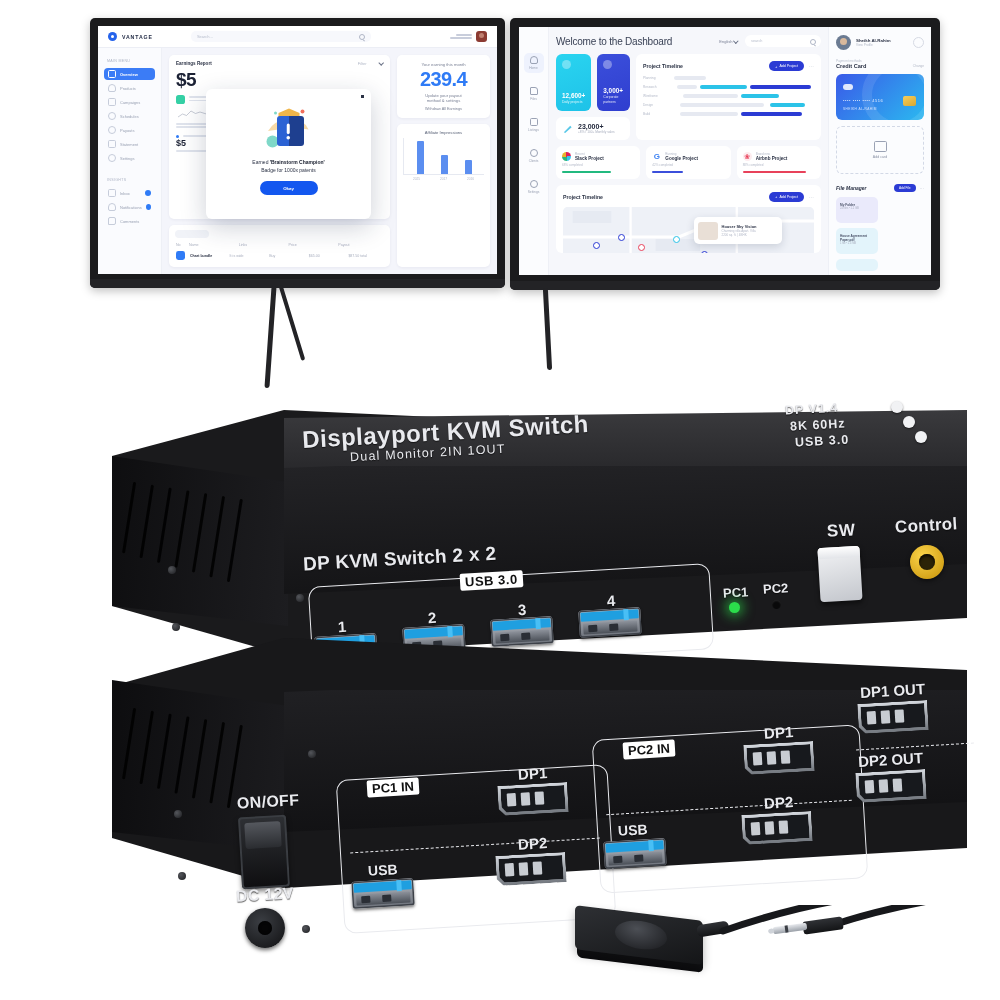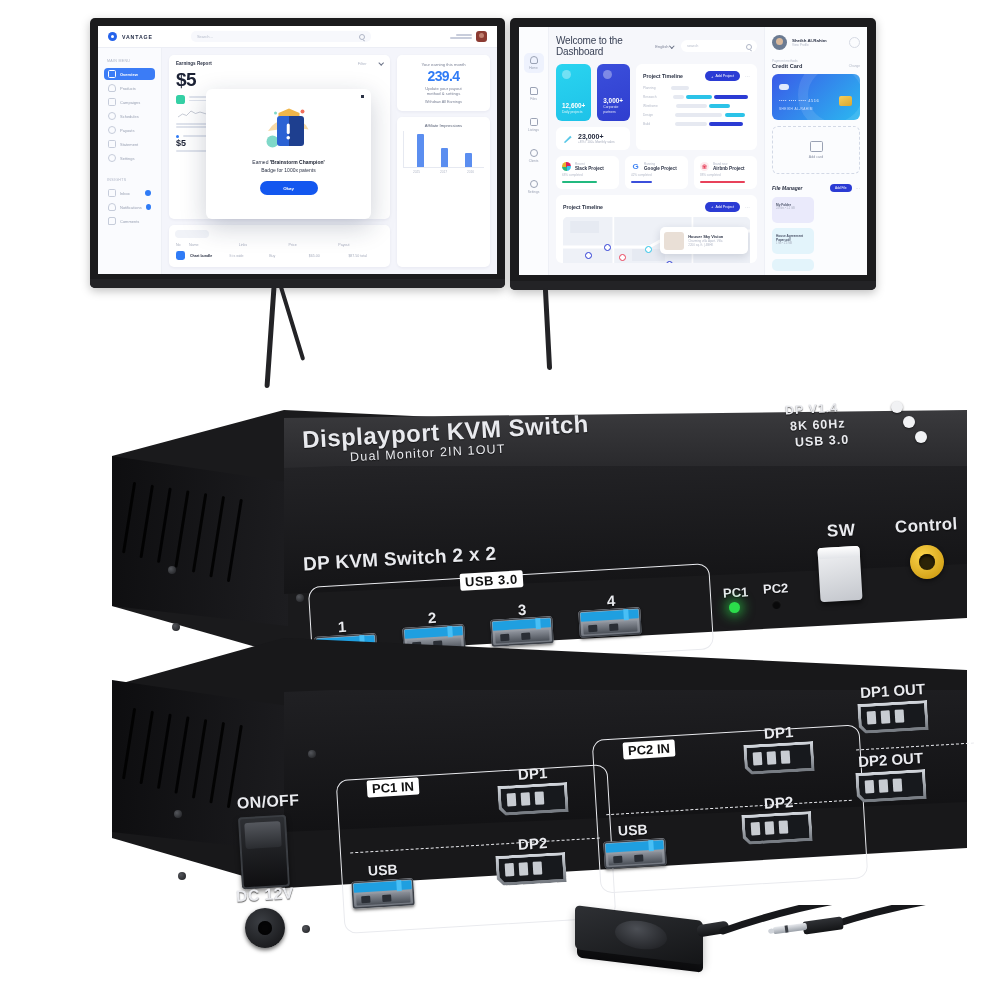--- a/index.html
+++ b/index.html
@@ -10,21 +10,21 @@
   .monitor{position:absolute;}
   .mon-bezel{position:absolute;inset:0;background:#1b1b1d;border-radius:5px;
     box-shadow:0 3px 10px rgba(0,0,0,.25);}
   .mon-screen{position:absolute;background:#f3f4fa;overflow:hidden;}
   .mon-chin{position:absolute;left:0;right:0;bottom:0;height:9px;background:#232326;border-radius:0 0 5px 5px;}
   .mon-cable{position:absolute;background:#232326;border-radius:3px;}
 
   
   #mon-left{left:90px;top:18px;width:415px;height:270px;}
   #mon-left .mon-screen{left:8px;top:8px;right:8px;bottom:14px;}
-  #mon-right{left:510px;top:18px;width:366px;height:272px;}
+  #mon-right{left:510px;top:18px;width:430px;height:272px;}
   #mon-right .mon-screen{left:9px;top:9px;right:9px;bottom:15px;}
 
   
   .dashA{position:absolute;inset:0;background:#f4f5fb;font-size:4.4px;color:#5b6275;}
   .dashA .topbar{position:absolute;left:0;top:0;right:0;height:22px;background:#fff;
      display:flex;align-items:center;padding:0 10px;box-sizing:border-box;
      border-bottom:1px solid #eceef5;}
   .brandmark{width:9px;height:9px;border-radius:50%;background:#2563eb;position:relative;flex:0 0 auto;}
   .brandmark:after{content:"";position:absolute;left:2.6px;top:2.6px;width:3.8px;height:3.8px;border-radius:50%;background:#fff;}
   .brandtxt{margin-left:5px;font-size:5.2px;font-weight:bold;letter-spacing:.9px;color:#222b45;}
@@ -63,21 +63,21 @@
   .ec-filter span{font-size:4px;color:#b3b9c8;}
   .chev{width:3.4px;height:3.4px;border-right:.8px solid #6a7286;border-bottom:.8px solid #6a7286;transform:rotate(45deg);}
   .big-amt{font-size:19px;font-weight:bold;color:#1c2235;letter-spacing:-.5px;margin-top:3px;}
   .sm-amt{font-size:9px;font-weight:bold;color:#1c2235;}
   .pill-ic{width:9px;height:9px;border-radius:2.6px;background:#35d0a5;display:inline-block;}
   .lines i{display:block;height:1.6px;border-radius:1px;background:#dfe3ec;margin-bottom:1.8px;}
   .sparkline{width:34px;height:10px;}
   .dot-blue{width:3.4px;height:3.4px;border-radius:50%;background:#2f7bf6;display:inline-block;}
   .month-card{padding:7px;box-sizing:border-box;text-align:center;}
   .mc-l{font-size:4.2px;color:#7b8296;}
-  .mc-v{font-size:14px;font-weight:bold;color:#2f7bf6;letter-spacing:-.6px;margin:1px 0 2px;}
+  .mc-v{font-size:20px;font-weight:bold;color:#2f7bf6;letter-spacing:-.6px;margin:1px 0 2px;}
   .mc-btn{display:inline-block;font-size:3.8px;color:#7b8296;margin-top:4px;}
   .imp-card{padding:6px;box-sizing:border-box;flex:1;}
   .imp-t{font-size:4.2px;color:#5a6378;text-align:center;margin-bottom:3px;}
   .bars{display:flex;align-items:flex-end;justify-content:space-around;height:36px;
     border-left:.6px solid #e6e9f1;border-bottom:.6px solid #e6e9f1;padding:0 4px;}
   .bar{width:7px;background:#5b8ef0;border-radius:1px 1px 0 0;}
   .axl{display:flex;justify-content:space-around;font-size:3.2px;color:#b3b9c8;margin-top:1.5px;}
   .tablerow{display:flex;align-items:center;gap:5px;font-size:3.6px;color:#a8aebe;padding:2px 1px;}
   .tablerow .th{flex:1;}
   .srow-ic{width:9px;height:9px;border-radius:2.4px;background:#2f7bf6;flex:0 0 auto;}

